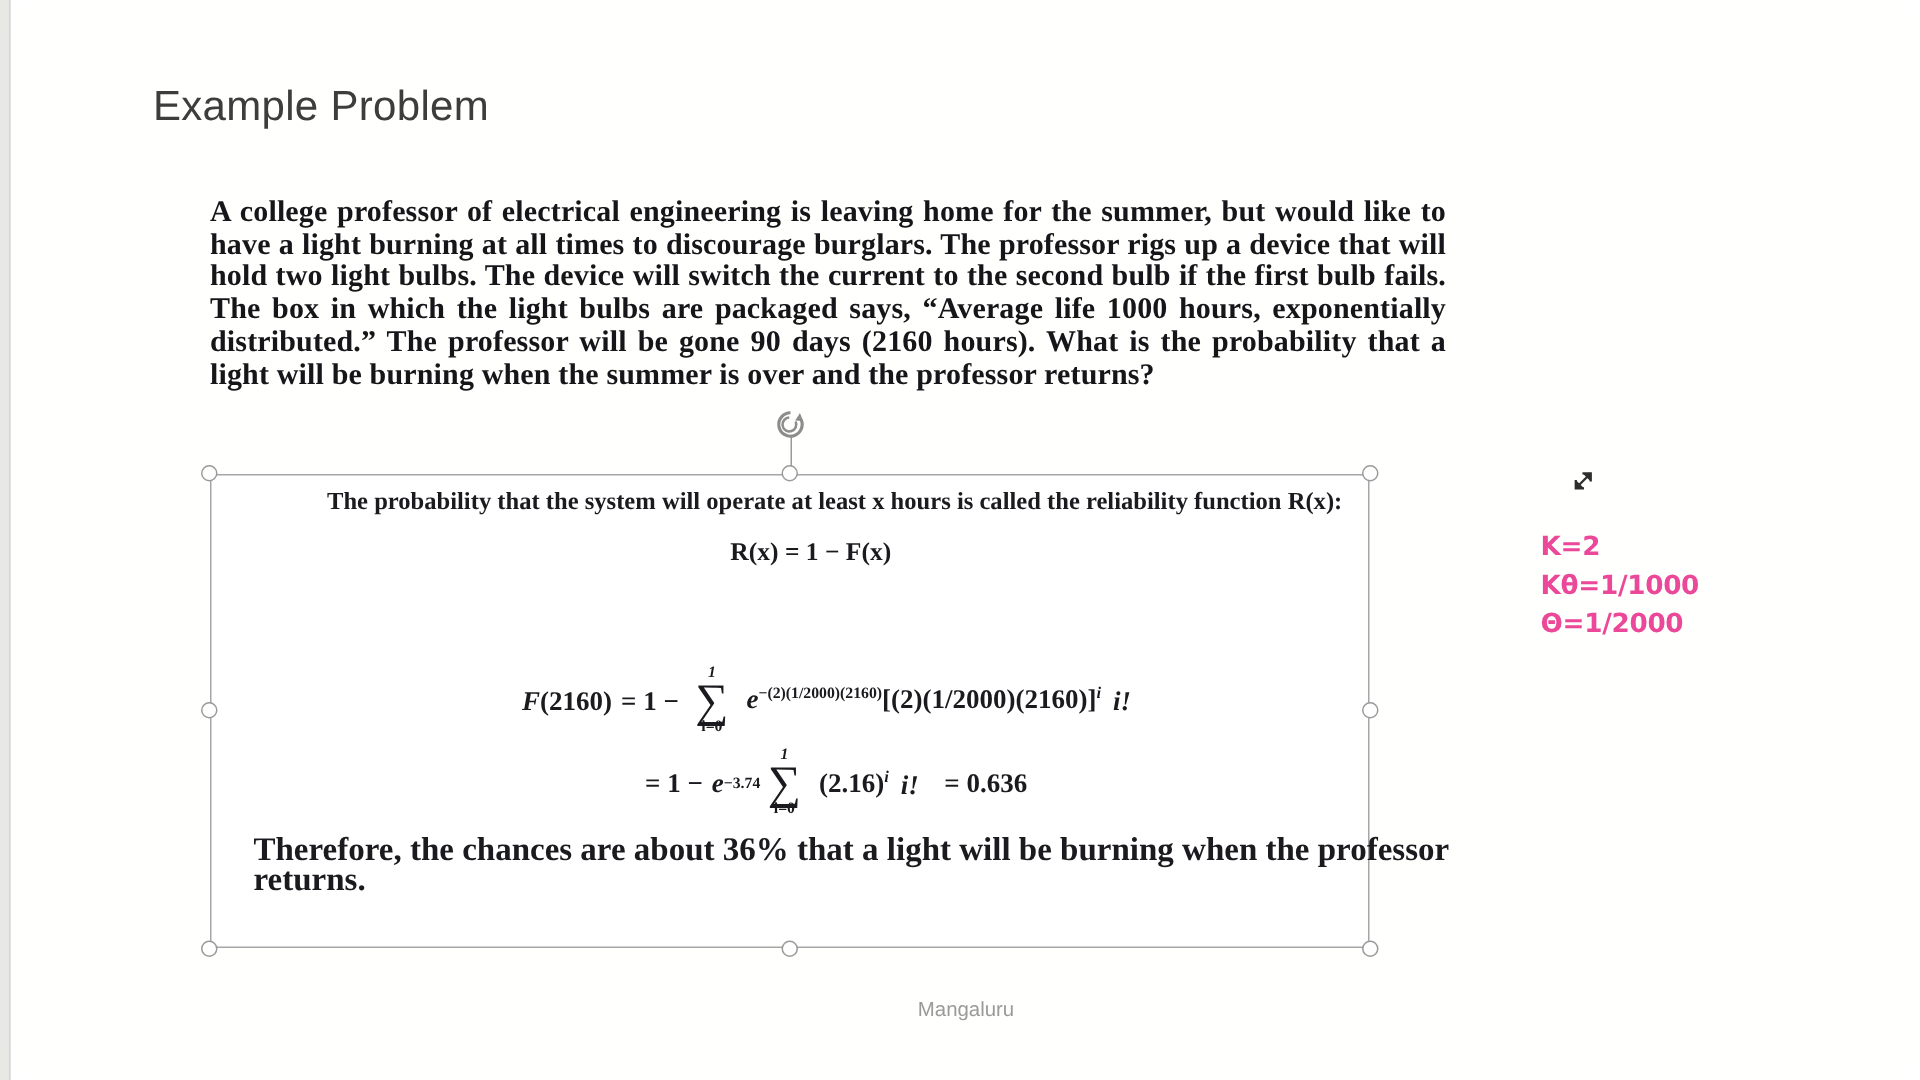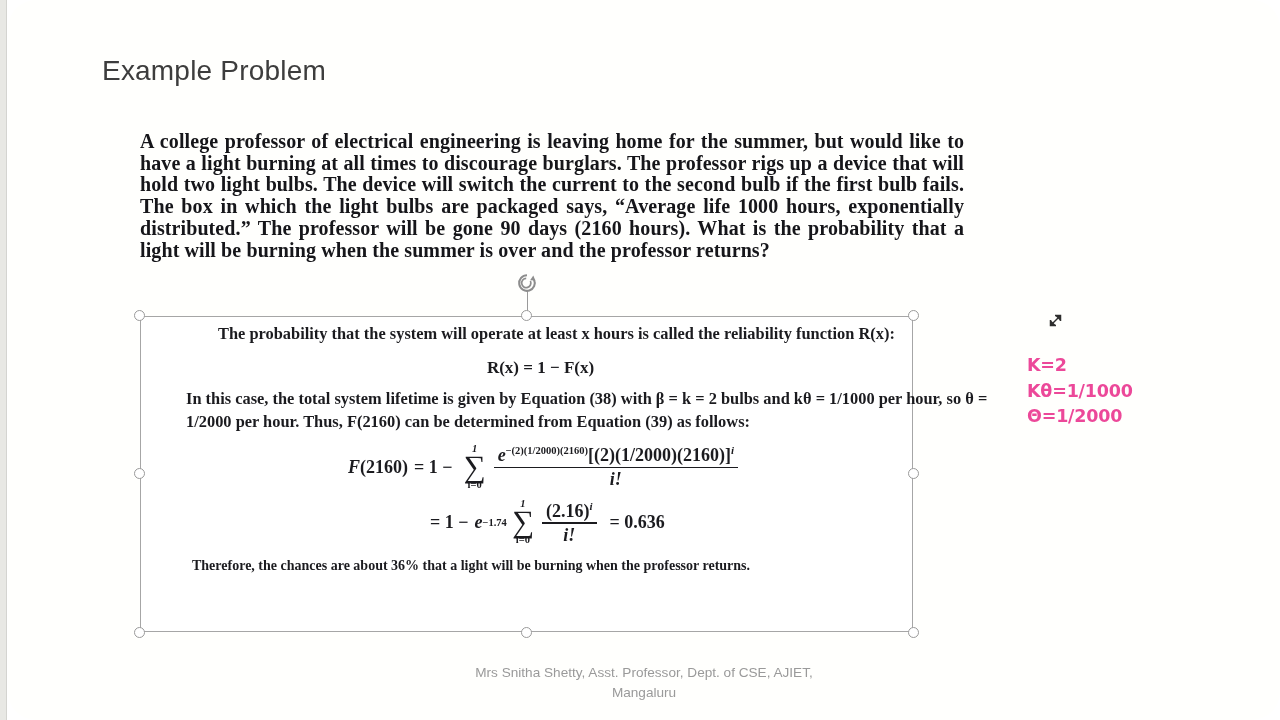--- a/index.html
+++ b/index.html
@@ -146,24 +146,24 @@
     padding-left: 28px;
   }
   #case-paragraph {
     left: 46px;
     top: 72px;
     width: 830px;
     font-size: 16.4px;
     line-height: 22.5px;
   }
   #conclusion-line {
-    left: 52px;
+    left: 29px;
     top: 240px;
     width: 840px;
-    font-size: 14px;
+    font-size: 22px;
     line-height: 20px;
   }
 
   
   #display-formula {
     position: absolute;
     left: 150px;
     top: 128px;
     width: 620px;
     font-family: "Liberation Serif", serif;
@@ -186,21 +186,21 @@
     align-items: center;
     margin: 0 5px;
     line-height: 1;
   }
   .sigma-top { font-size: 10.5px; font-style: italic; margin-bottom: -1px; }
   .sigma-sym { font-size: 31px; line-height: .85; font-weight: 500; }
   .sigma-bot { font-size: 10.5px; margin-top: 0px; }
 
   .frac {
     display: inline-flex;
-    flex-direction: column;
+    flex-direction: row;
     align-items: center;
     margin: 0 3px;
     line-height: 1.15;
   }
   .frac-num { padding: 0 4px 1px 4px; white-space: nowrap; }
   .frac-bar {
     width: 100%;
     height: 1.3px;
     background: #1b1b1f;
   }
@@ -249,21 +249,20 @@
     <div id="problem-paragraph">A college professor of electrical engineering is leaving home for the summer, but would like to have a light burning at all times to discourage burglars. The professor rigs up a device that will hold two light bulbs. The device will switch the current to the second bulb if the first bulb fails. The box in which the light bulbs are packaged says, “Average life 1000 hours, exponentially distributed.” The professor will be gone 90 days (2160 hours). What is the probability that a light will be burning when the summer is over and the professor returns?</div>
 
     <div id="selected-image">
 
       <div id="selection-frame"></div>
 
       <div class="pic-text" id="reliability-line">The probability that the system will operate at least x hours is called the reliability function R(x):</div>
 
       <div class="pic-text" id="rx-equation">R(x) = 1 − F(x)</div>
 
-      <div class="pic-text" id="case-paragraph">In this case, the total system lifetime is given by Equation (38) with β = k = 2 bulbs and kθ = 1/1000 per hour, so θ = 1/2000 per hour. Thus, F(2160) can be determined from Equation (39) as follows:</div>
 
       <div id="display-formula">
 
         <div class="formula-row" id="formula-row-1">
           <span class="f-italic">F</span>
             <span>(2160)</span>
           <span style="margin:0 6px">= 1 −</span>
           <span class="sigma-group">
             <span class="sigma-top">1</span>
             <span class="sigma-sym">∑</span>
@@ -272,21 +271,21 @@
           <span class="frac">
             <span class="frac-num"><span class="f-italic">e</span><sup class="tiny">−(2)(1/2000)(2160)</sup><span>[(2)(1/2000)(2160)]</span><sup class="itl">i</sup></span>
             <span class="frac-bar"></span>
             <span class="frac-den">i!</span>
           </span>
         </div>
 
         <div class="formula-row" id="formula-row-2">
           <span>= 1 −</span>
           <span style="margin-left:6px" class="f-italic">e</span>
-            <sup class="tiny">−1.74</sup>
+            <sup class="tiny">−3.74</sup>
           <span class="sigma-group">
             <span class="sigma-top">1</span>
             <span class="sigma-sym">∑</span>
             <span class="sigma-bot">i=0</span>
           </span>
           <span class="frac">
             <span class="frac-num"><span>(2.16)</span><sup class="itl">i</sup></span>
             <span class="frac-bar"></span>
             <span class="frac-den">i!</span>
           </span>
@@ -327,18 +326,17 @@
 
     </div>
 
     <div id="annotations">
       <div>K=2</div>
       <div>Kθ=1/1000</div>
       <div>Θ=1/2000</div>
     </div>
 
     <div id="slide-footer">
-      <div>Mrs Snitha Shetty, Asst. Professor, Dept. of CSE, AJIET,</div>
       <div>Mangaluru</div>
     </div>
 
   </div>
 </div>
 
 </body></html>

